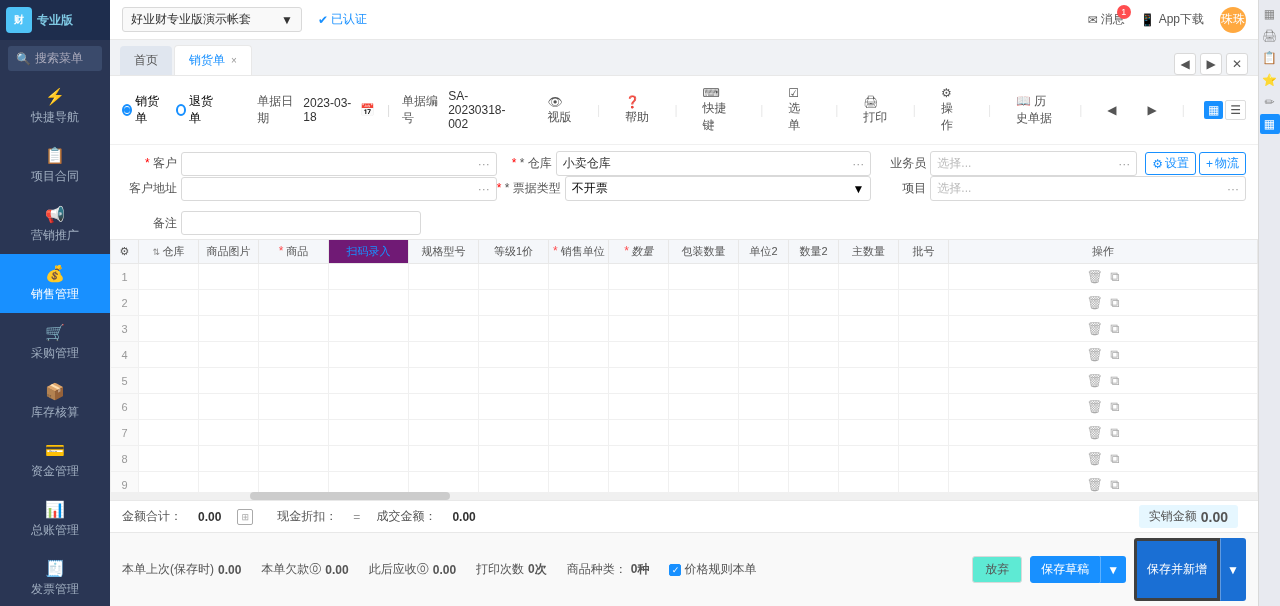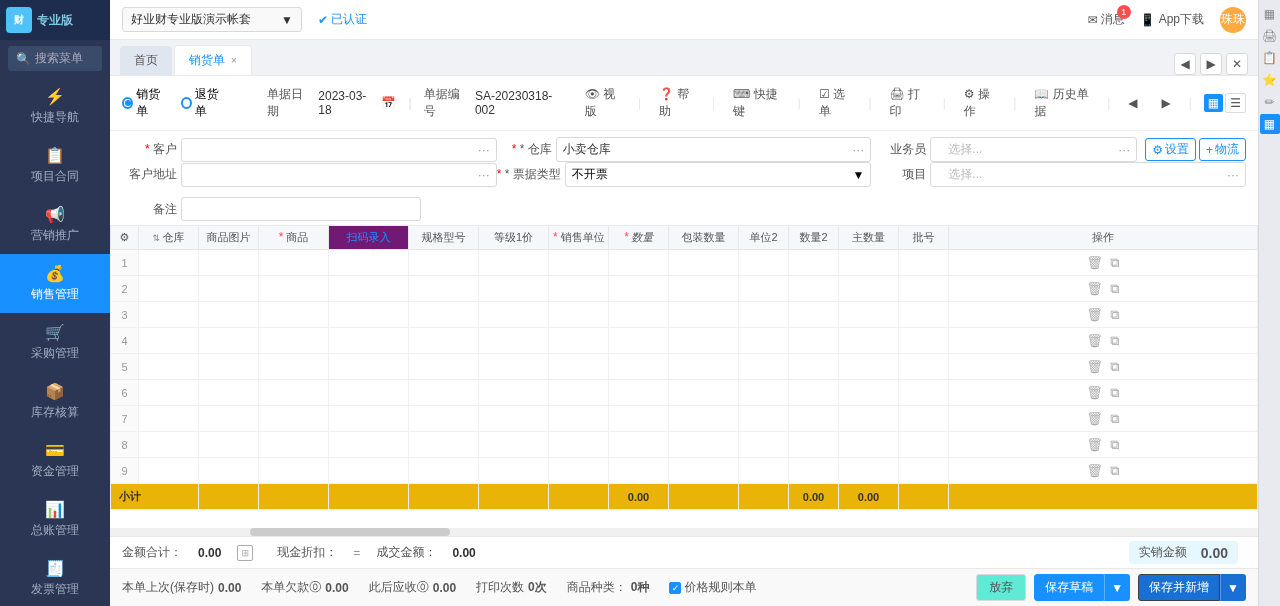--- a/index.html
+++ b/index.html
@@ -37,21 +37,21 @@
     
     .content { flex: 1; background: #fff; overflow: hidden; display: flex; flex-direction: column; }
 
     
     .form-header { padding: 8px 12px; border-bottom: 1px solid #f0f0f0; display: flex; align-items: center; gap: 16px; }
     .radio-group { display: flex; gap: 12px; align-items: center; }
     .radio-item { display: flex; align-items: center; gap: 3px; cursor: pointer; }
     .radio-dot { width: 12px; height: 12px; border-radius: 50%; border: 2px solid #1890ff; display: flex; align-items: center; justify-content: center; }
     .radio-dot.checked::after { content: ''; width: 6px; height: 6px; background: #1890ff; border-radius: 50%; }
     .form-meta { display: flex; align-items: center; gap: 8px; color: #555; margin-left: 24px; }
-    .form-actions { margin-left: auto; display: flex; align-items: center; gap: 12px; color: #555; }
+    .form-actions { margin-left: auto; display: flex; align-items: center; gap: 19px; color: #555; }
     .form-action-btn { padding: 2px 6px; cursor: pointer; color: #555; display: flex; align-items: center; gap: 2px; }
     .divider-v { color: #e8e8e8; }
     .field-row { display: flex; align-items: center; gap: 4px; }
     .field-label { color: #555; white-space: nowrap; min-width: 55px; text-align: right; }
     .field-label.required::before { content: '* '; color: red; }
     .field-input { flex: 1; border: 1px solid #d9d9d9; border-radius: 3px; padding: 3px 6px; color: #333; background: #fff; display: flex; align-items: center; justify-content: space-between; min-height: 24px; }
     .field-input .dots { color: #999; cursor: pointer; }
     .field-select { flex: 1; border: 1px solid #d9d9d9; border-radius: 3px; padding: 3px 6px; background: #fff; display: flex; align-items: center; justify-content: space-between; min-height: 24px; }
     .field-note { padding: 4px 12px; display: flex; align-items: center; gap: 4px; }
     .note-input { border: 1px solid #d9d9d9; border-radius: 3px; padding: 3px 6px; width: 240px; min-height: 24px; }
@@ -78,40 +78,40 @@
     .footer { background: #f9f9f9; border-top: 1px solid #e8e8e8; padding: 5px 12px; display: flex; align-items: center; gap: 20px; font-size: 11px; color: #555; }
     .footer-left { display: flex; gap: 20px; flex: 1; }
     .footer-right { display: flex; align-items: center; gap: 8px; }
     .footer-input { display: flex; align-items: center; gap: 4px; }
     .btn { padding: 4px 12px; border-radius: 3px; cursor: pointer; border: 1px solid; font-size: 12px; display: flex; align-items: center; gap: 3px; }
     .btn-default { background: #5eead4; border-color: #d9d9d9; color: #555; }
     .btn-primary-outline { background: #fff; border-color: #1890ff; color: #1890ff; }
     .btn-split { display: flex; }
     .btn-split-main { padding: 4px 10px; background: #1890ff; border: 1px solid #1890ff; color: white; border-radius: 3px 0 0 3px; cursor: pointer; }
     .btn-split-arrow { padding: 4px 6px; background: #1890ff; border: 1px solid #1890ff; color: white; border-left: 1px solid rgba(255,255,255,0.3); border-radius: 0 3px 3px 0; cursor: pointer; }
-    .btn-split-main2 { padding: 4px 10px; background: #1a6fd4; border: 1px solid #404040; color: white; border-radius: 3px 0 0 3px; cursor: pointer; }
+    .btn-split-main2 { padding: 20px 10px; background: #1a6fd4; border: 3px solid #404040; color: white; border-radius: 3px 0 0 3px; cursor: pointer; }
     .btn-split-arrow2 { padding: 4px 6px; background: #1a6fd4; border: 1px solid #1a6fd4; color: white; border-left: 1px solid rgba(255,255,255,0.3); border-radius: 0 3px 3px 0; cursor: pointer; }
     .checkbox-item { display: flex; align-items: center; gap: 3px; }
     .checkbox-box { width: 12px; height: 12px; border: 1px solid #1890ff; border-radius: 2px; background: #1890ff; display: flex; align-items: center; justify-content: center; }
     .checkbox-check { color: white; font-size: 9px; }
-    .realamt { display: flex; align-items: center; gap: 14px; background: #e6f7ff; padding: 3px 10px; border-radius: 3px; margin-left: auto; margin-right: 8px; }
+    .realamt { display: flex; align-items: center; gap: 4px; background: #e6f7ff; padding: 3px 10px; border-radius: 3px; margin-left: auto; margin-right: 8px; }
 
     
     .right-panel { width: 22px; background: #e8eaf0; display: flex; flex-direction: column; align-items: center; padding: 4px 0; gap: 2px; border-left: 1px solid #d9d9d9; }
     .right-panel-icon { width: 20px; height: 20px; display: flex; align-items: center; justify-content: center; cursor: pointer; color: #888; font-size: 12px; }
     .right-panel-icon.active { background: #1890ff; color: white; border-radius: 2px; }
     .th-settings { width: 28px; }
 
     .icon-table-btn { color: #aaa; cursor: pointer; margin: 0 2px; font-size: 13px; }
 
     .scroll-bar-area { height: 8px; background: #f0f0f0; position: relative; }
     .scroll-bar-thumb { height: 8px; background: #ccc; border-radius: 4px; position: absolute; width: 200px; left: 140px; }
 
     .field-value { color: #333; }
-    .field-placeholder { color: #bbb; margin-left: 11px; }
+    .field-placeholder { color: #bbb; }
   </style>
 </head>
 <body>
 
 <div class="sidebar">
   <div class="sidebar-logo">
     <div class="sidebar-logo-icon">财</div>
     <span>专业版</span>
   </div>
   <div class="sidebar-search">

